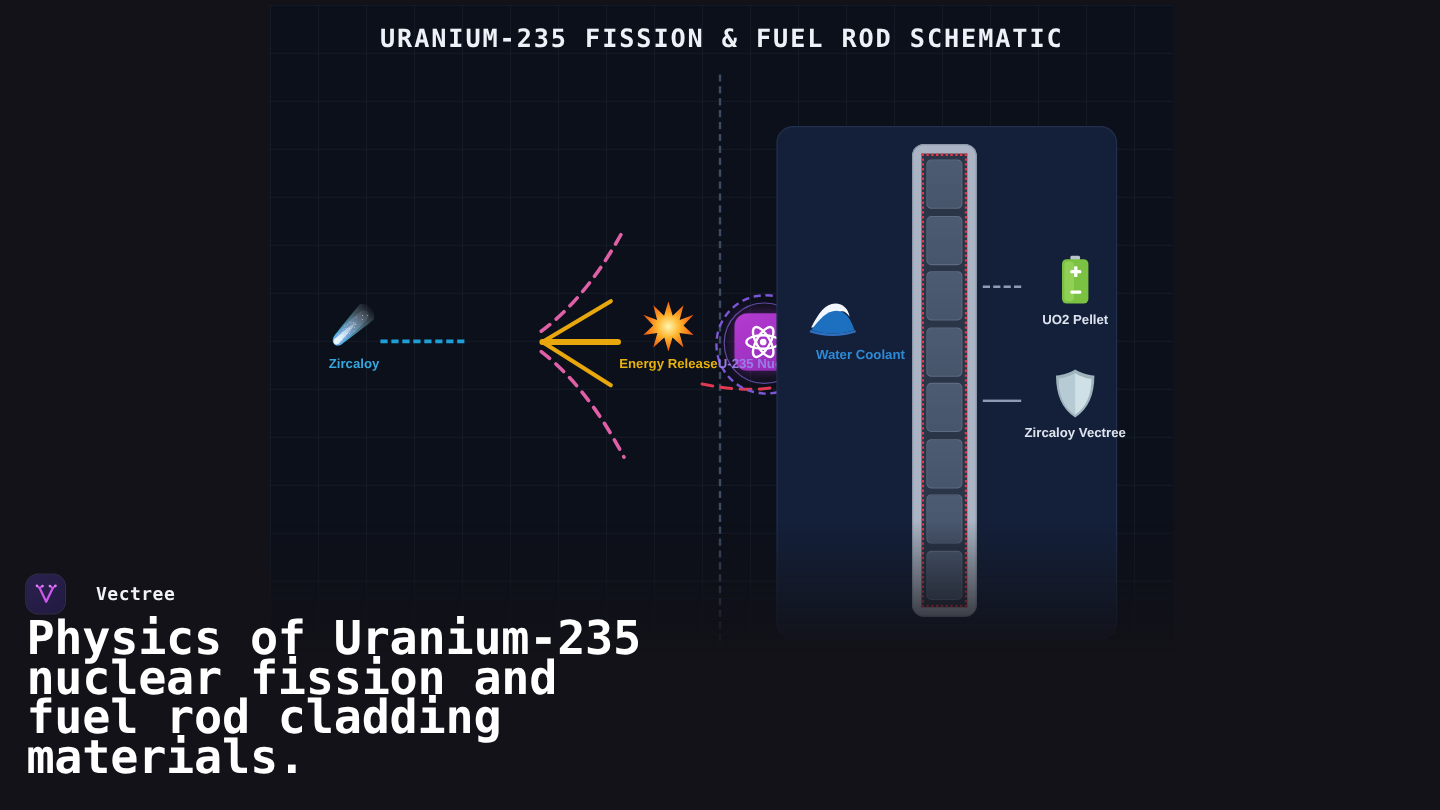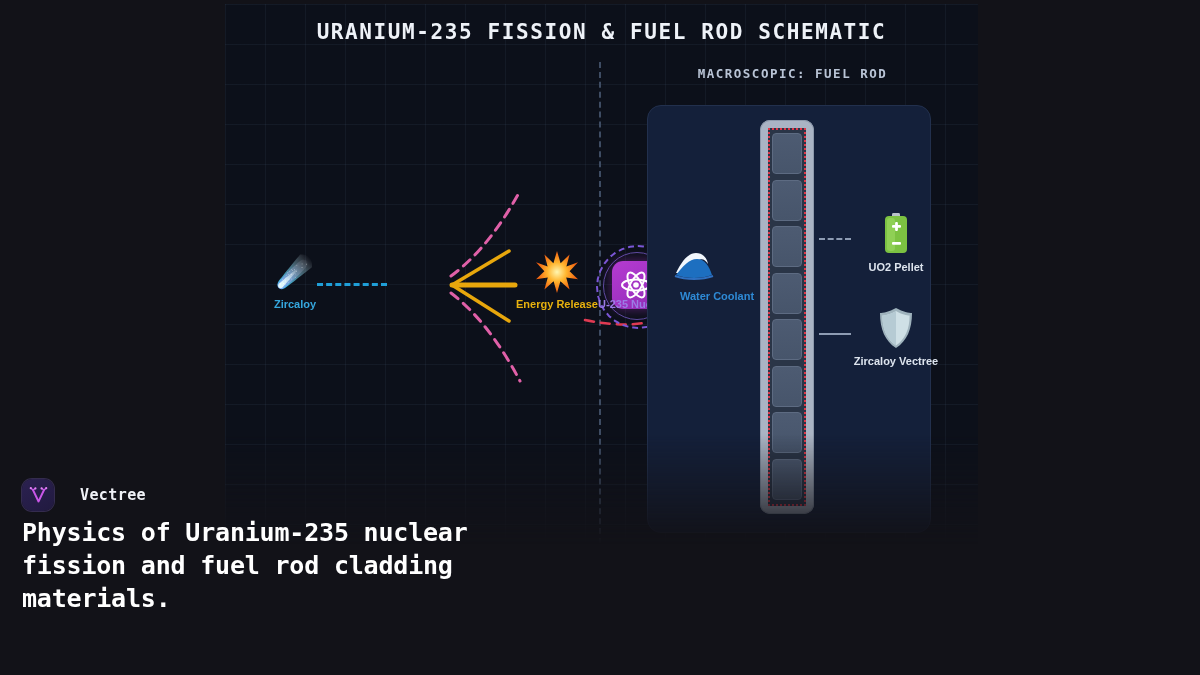--- a/index.html
+++ b/index.html
@@ -153,41 +153,40 @@
     box-shadow: 0 0 0 1px rgba(140,110,220,0.28);
   }
   #brand-name {
     color: #f0f2f7; font-size: 15px; font-weight: 700; letter-spacing: .4px;
     font-family: "DejaVu Sans Mono", "Liberation Mono", monospace;
   }
   #headline {
     position: absolute; left: 22px; top: 516px; width: 520px;
     color: #ffffff;
     font-family: "DejaVu Sans Mono", "Liberation Mono", monospace;
-    font-size: 25px; font-weight: 700; line-height: 33px;
+    font-size: 39px; font-weight: 700; line-height: 33px;
     letter-spacing: -0.2px;
     white-space: pre-line;
   }
   #url {
     position: absolute; left: 480px; top: 624px; width: 700px;
     text-align: right;
     color: #6b6f79; font-size: 12.5px;
     font-family: "DejaVu Sans Mono", "Liberation Mono", monospace;
   }
 </style>
 </head>
 <body>
 
 <div id="root">
 
   <div id="canvas">
     <div id="canvas-inner">
 
       <div class="title">URANIUM-235 FISSION &amp; FUEL ROD SCHEMATIC</div>
-      <div class="sub" id="sub-right">MACROSCOPIC: FUEL ROD</div>
       <div class="vdivider"></div>
 
       <svg width="753" height="540" style="position:absolute;left:0;top:0;overflow:visible">
 
         <path d="M 226,272 C 256,250 278,218 295,187" fill="none" stroke="#e060a8" stroke-width="3" stroke-dasharray="9,7" stroke-linecap="round"></path>
         <path d="M 226,289 C 256,312 278,345 295,377" fill="none" stroke="#e060a8" stroke-width="3" stroke-dasharray="9,7" stroke-linecap="round"></path>
 
         <line x1="227" y1="281" x2="284" y2="247" stroke="#e8a70c" stroke-width="3.5" stroke-linecap="round"></line>
         <line x1="227" y1="281" x2="290" y2="281" stroke="#e8a70c" stroke-width="5" stroke-linecap="round"></line>
         <line x1="227" y1="281" x2="284" y2="317" stroke="#e8a70c" stroke-width="3.5" stroke-linecap="round"></line>

